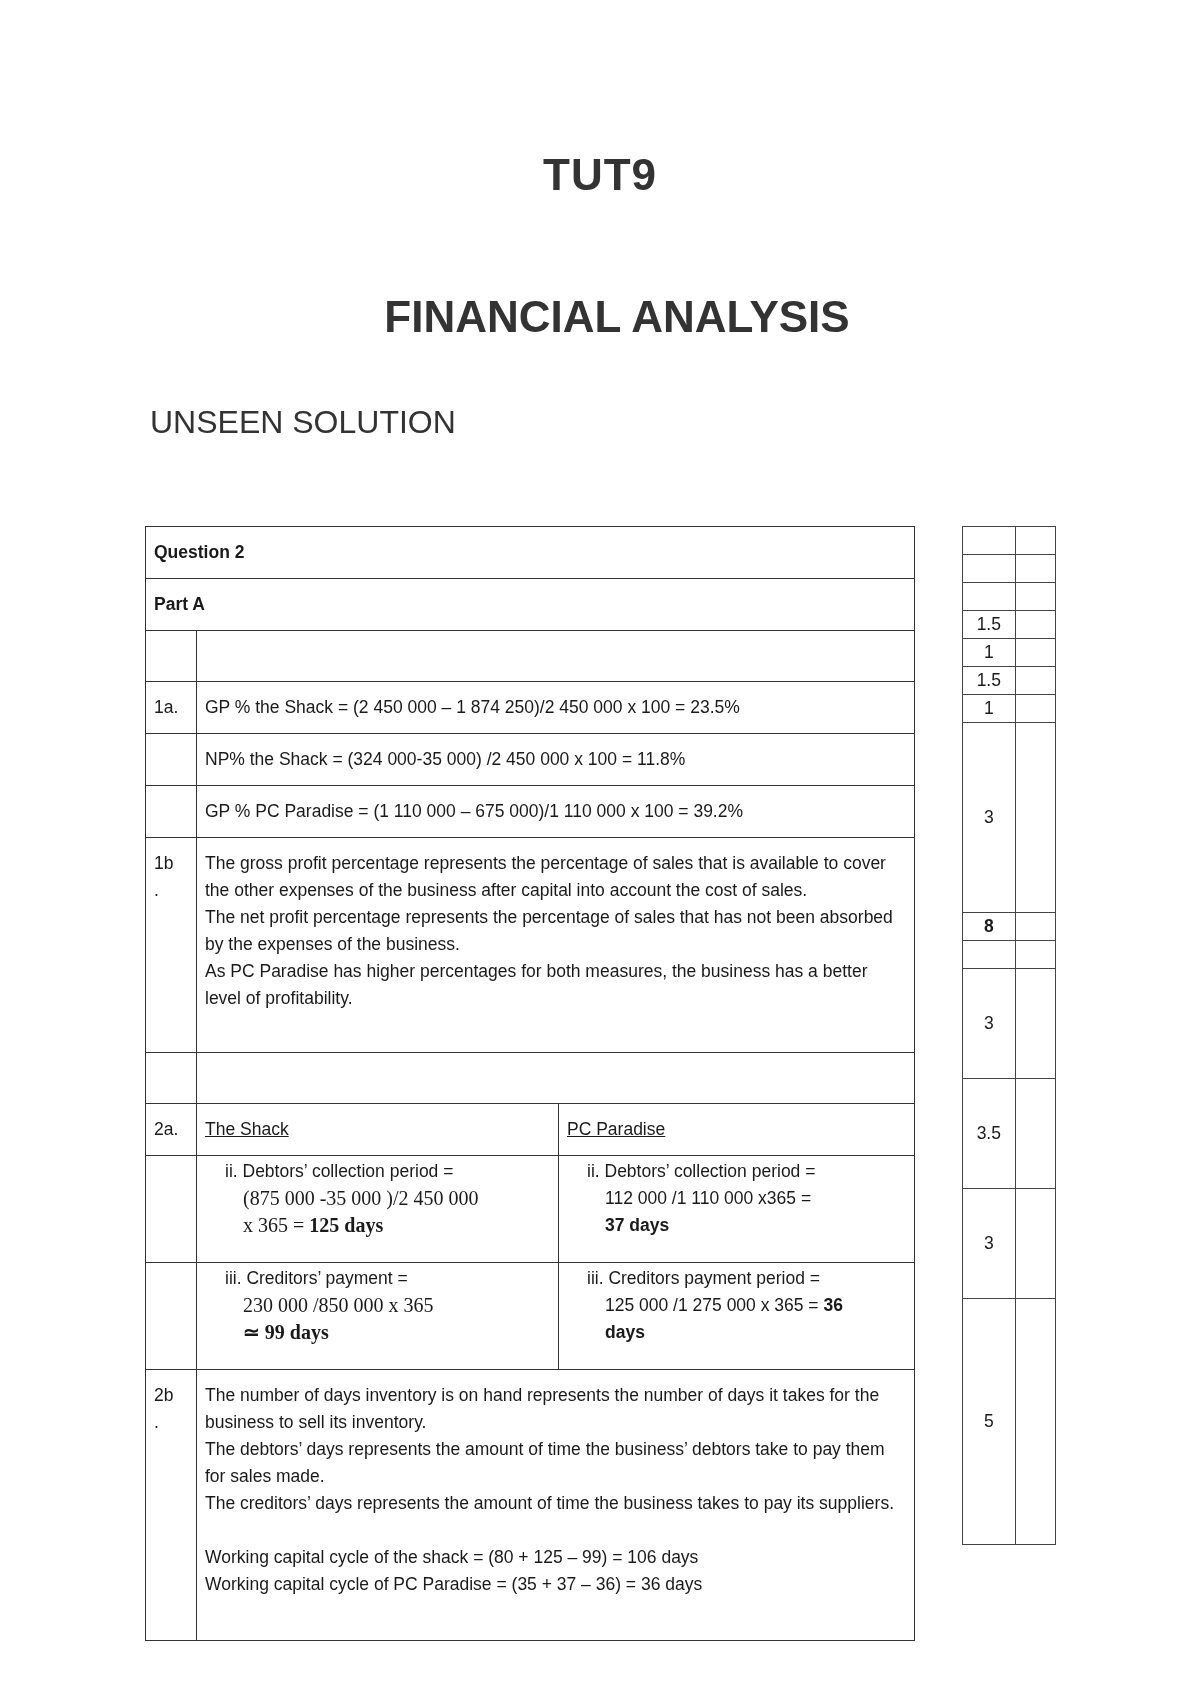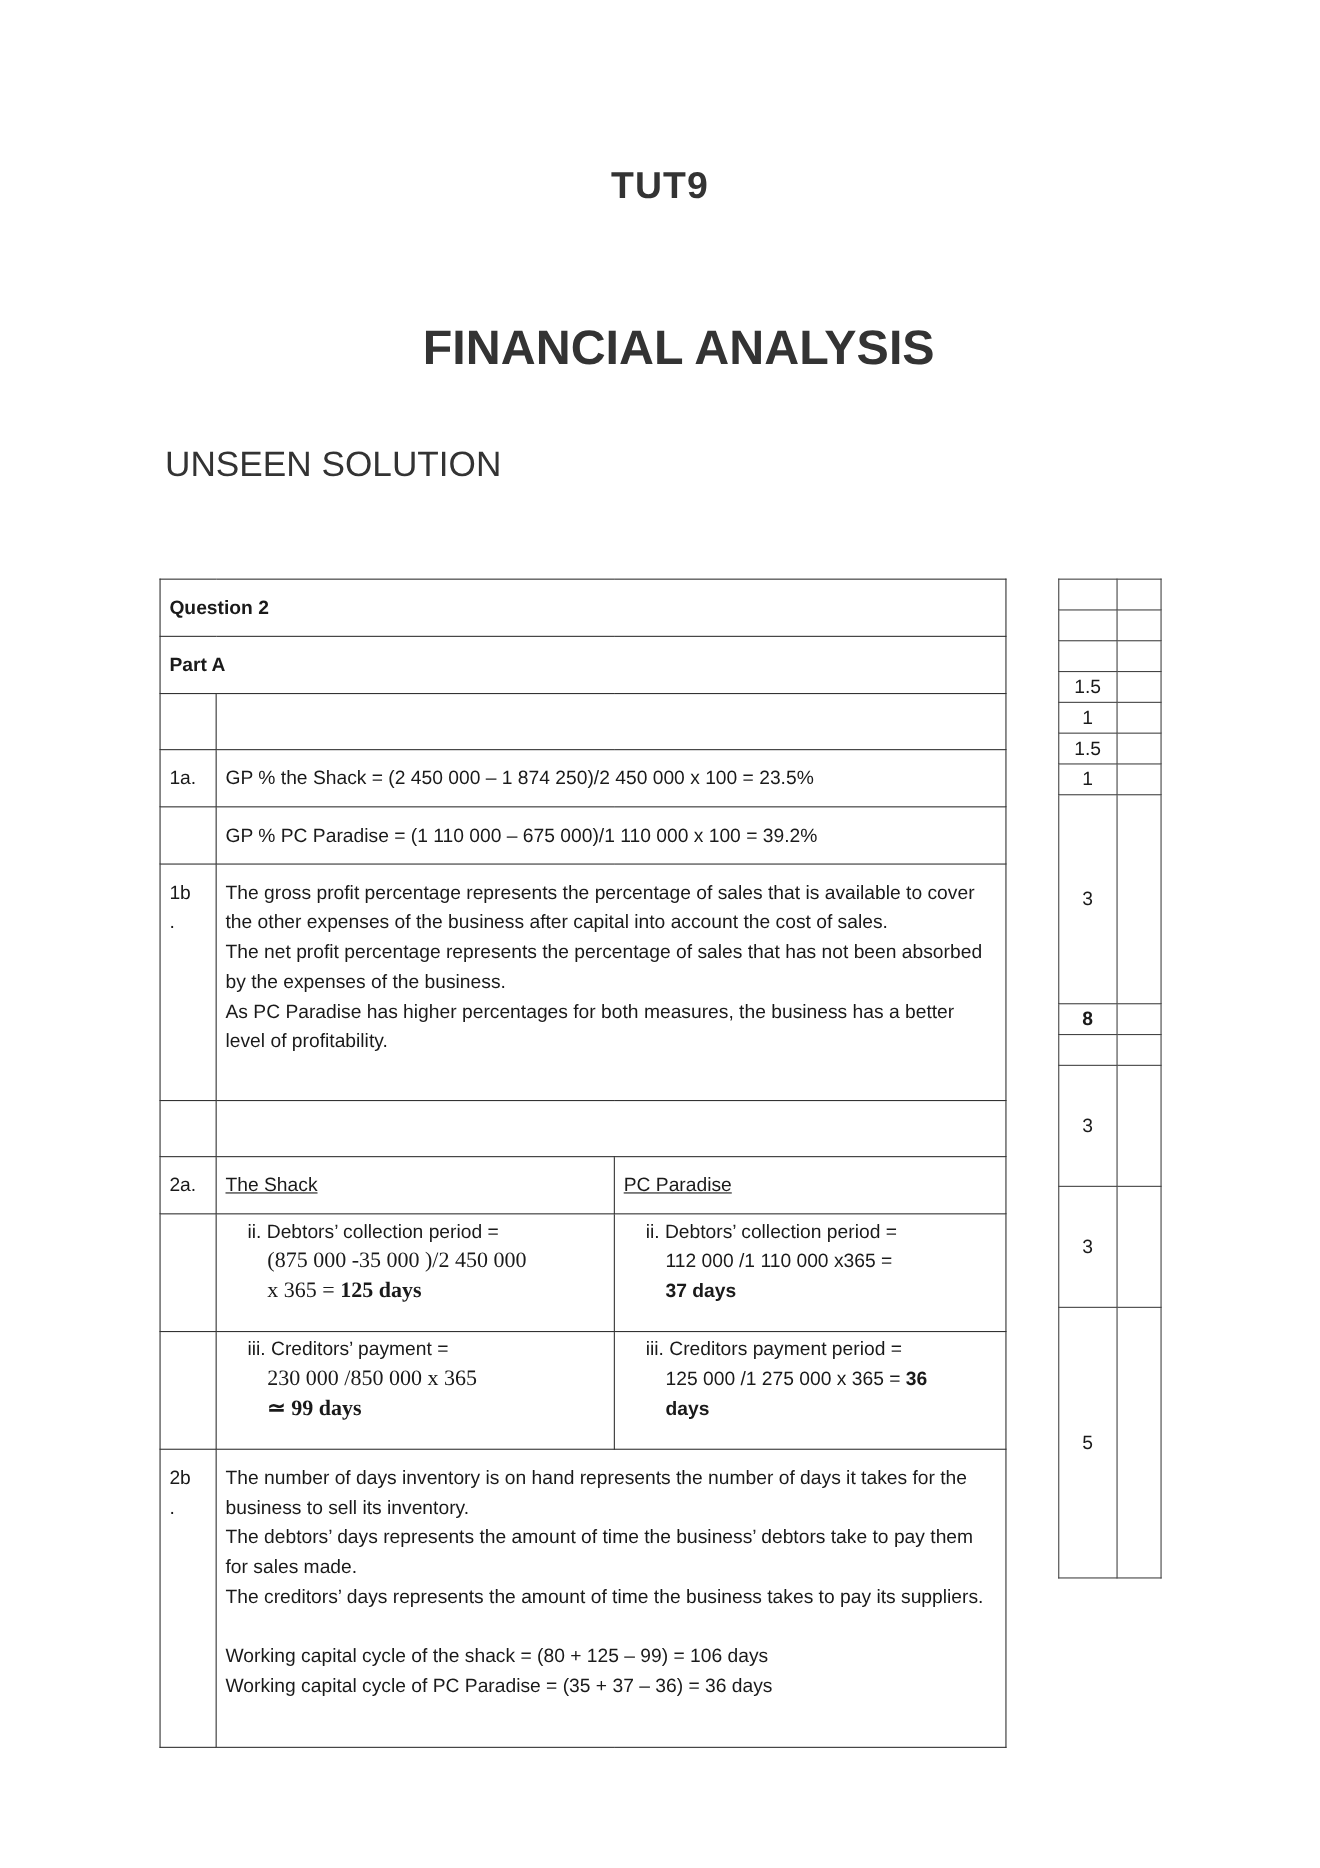--- a/index.html
+++ b/index.html
@@ -2,21 +2,21 @@
 <html><head>
 <meta charset="utf-8">
 <style>
   html, body { margin: 0; padding: 0; background: #ffffff; }
   body {
     width: 1200px; height: 1698px; position: relative; overflow: hidden;
     font-family: "Liberation Sans", "DejaVu Sans", sans-serif; color: #1a1a1a;
   }
   .title-main {
     position: absolute; left: 0; width: 1200px; top: 150px; text-align: center;
-    font-weight: bold; font-size: 34px; color: #333; letter-spacing: 1px;
+    font-weight: bold; font-size: 44px; color: #333; letter-spacing: 1px;
   }
   .title-sub {
     position: absolute; left: 0; width: 1234px; top: 292px; text-align: center;
     font-weight: bold; font-size: 44px; color: #333;
   }
   .section-head {
     position: absolute; left: 138px; top: 404px; font-weight: normal; font-size: 32px; color: #333; margin-left: 12px;
   }
   
   .main-table {
@@ -59,20 +59,24 @@
     <td class="num"></td>
     <td colspan="2"></td>
   </tr>
 
   <tr class="h28">
     <td class="num">1a.</td>
     <td colspan="2">GP % the Shack = (2 450 000 – 1 874 250)/2 450 000 x 100 = 23.5%</td>
   </tr>
   <tr class="h28">
     <td class="num"></td>
+    <td colspan="2">NP% the Shack = (324 000-35 000) /2 450 000  x 100 = 11.8%</td>
+  </tr>
+  <tr class="h28">
+    <td class="num"></td>
     <td colspan="2">GP % PC Paradise = (1 110 000 – 675 000)/1 110 000  x 100 = 39.2%</td>
   </tr>
 
   <tr>
     <td class="num">
       <div>1b</div>
       <div>.</div>
     </td>
     <td colspan="2" style="height:190px;">
       <div>The gross profit percentage represents the percentage of sales that is available to cover the other expenses of the business after capital into account the cost of sales.</div>
@@ -177,20 +181,24 @@
       </tr>
   <tr style="height:28px;">
         <td class="m1"></td>
         <td class="m2"></td>
       </tr>
   <tr style="height:110px;">
         <td class="m1">3</td>
         <td class="m2"></td>
       </tr>
   <tr style="height:110px;">
+        <td class="m1">3.5</td>
+        <td class="m2"></td>
+      </tr>
+  <tr style="height:110px;">
         <td class="m1">3</td>
         <td class="m2"></td>
       </tr>
   <tr style="height:246px;">
         <td class="m1">5</td>
         <td class="m2"></td>
       </tr>
 </tbody>
   </table>
 

